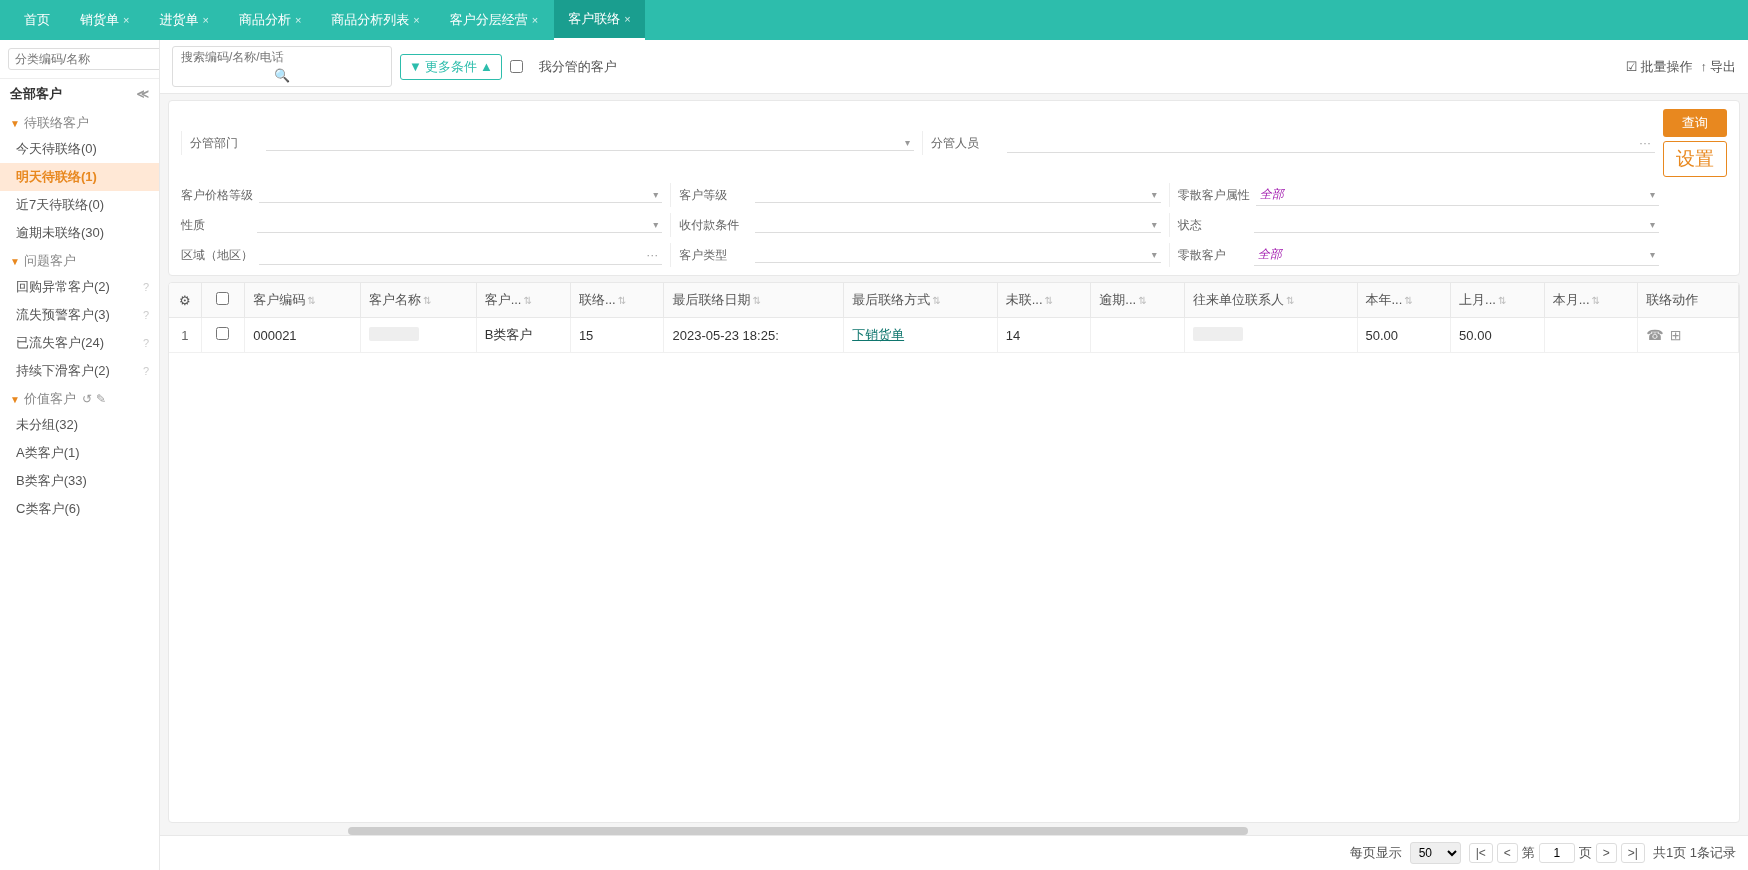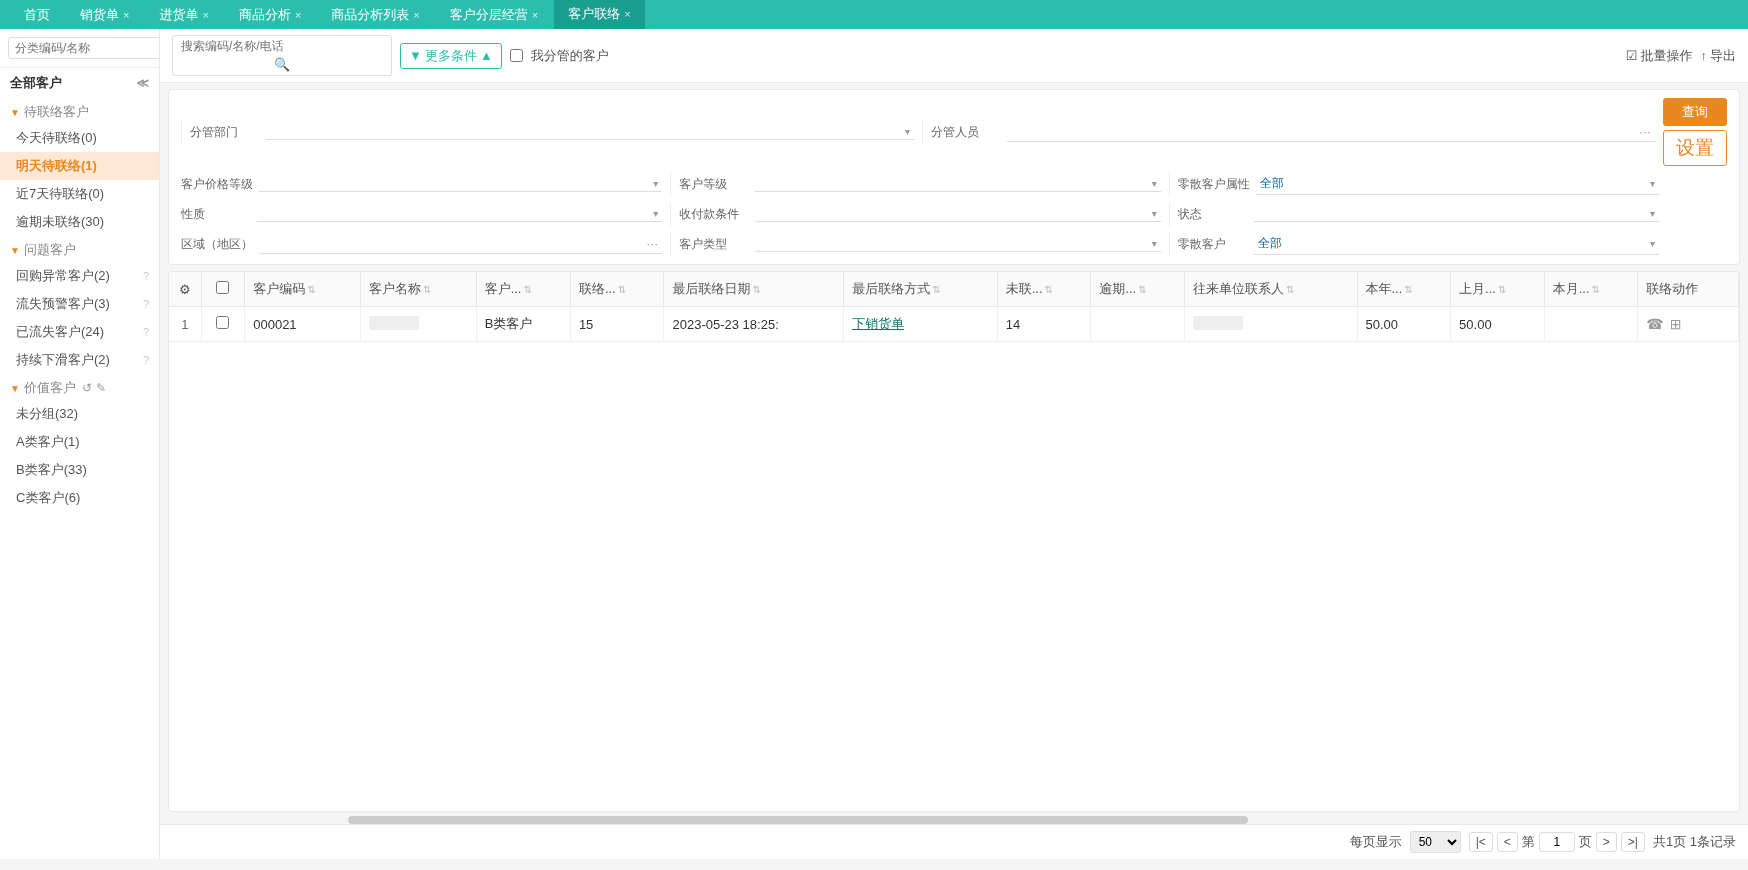--- a/index.html
+++ b/index.html
@@ -1,21 +1,21 @@
 <!DOCTYPE html>
 <html><head>
   <meta charset="utf-8">
   <style>
     * { box-sizing: border-box; margin: 0; padding: 0; font-family: 'Microsoft YaHei', Arial, sans-serif; font-size: 13px; }
     body { background: #f5f5f5; overflow-x: hidden; }
 
     
     .top-nav {
       background: #2dbdac;
-      height: 29px;
+      height: 40px;
       display: flex;
       align-items: center;
       padding: 0 10px;
       gap: 2px;
       flex-shrink: 0;
     }
     .nav-item {
       color: #fff;
       padding: 0 14px;
       height: 40px;
@@ -143,21 +143,21 @@
       color: #2dbdac;
       cursor: pointer;
       font-size: 12px;
       border: 1px solid #2dbdac;
       border-radius: 3px;
       padding: 3px 8px;
     }
     .my-customer-check {
       display: flex;
       align-items: center;
-      gap: 8px;
+      gap: 16px;
       font-size: 12px;
       color: #555;
       cursor: pointer;
     }
     .search-bar-right {
       margin-left: auto;
       display: flex;
       align-items: center;
       gap: 8px;
     }
@@ -215,21 +215,21 @@
       font-size: 12px;
       padding: 2px 4px;
       background: transparent;
       color: #333;
       display: flex;
       align-items: center;
       justify-content: space-between;
       cursor: pointer;
       min-width: 80px;
     }
-    .filter-select-text { color: #0369a1; font-size: 12px; }
+    .filter-select-text { color: #a21caf; font-size: 12px; font-style: italic; }
     .dropdown-arrow { color: #999; font-size: 10px; }
     .ellipsis-btn { color: #999; font-size: 12px; cursor: pointer; }
     .filter-divider { width: 1px; background: #eee; height: 24px; }
 
     
     .action-btns {
       display: flex;
       flex-direction: column;
       gap: 4px;
       min-width: 60px;

